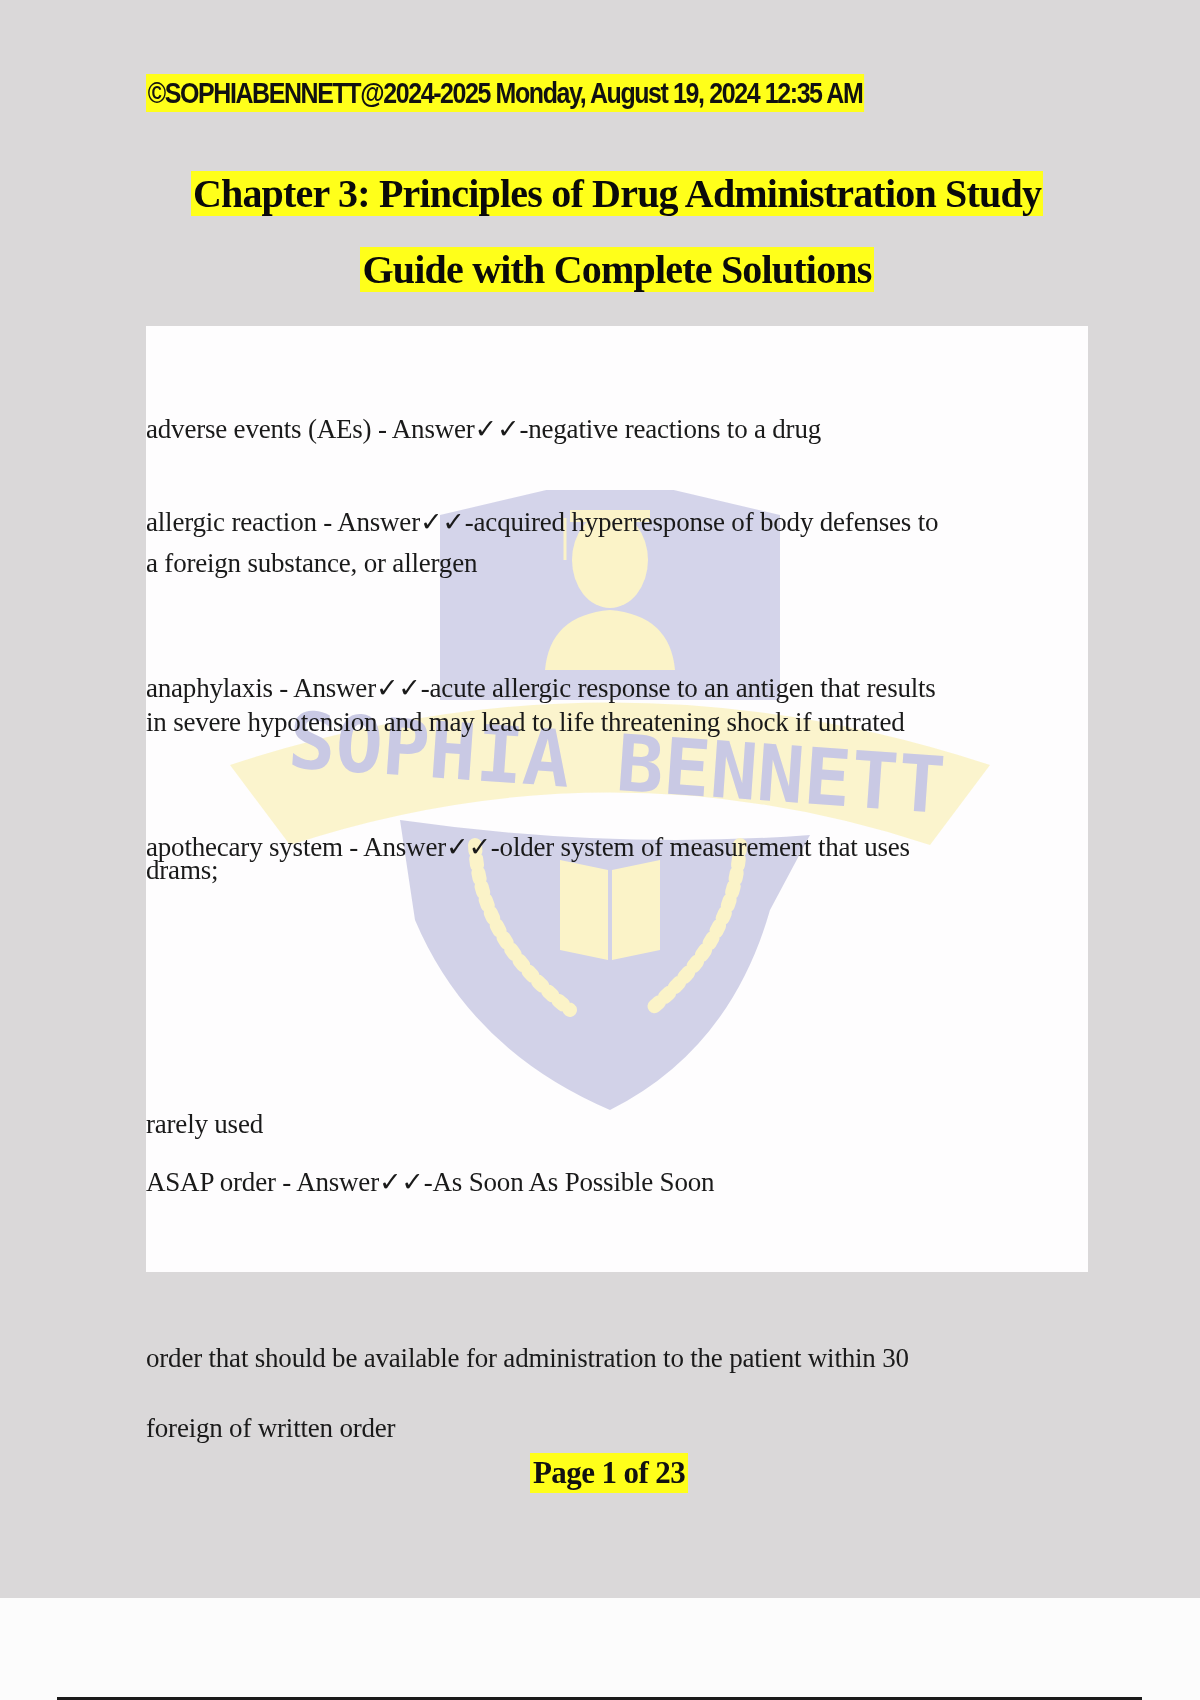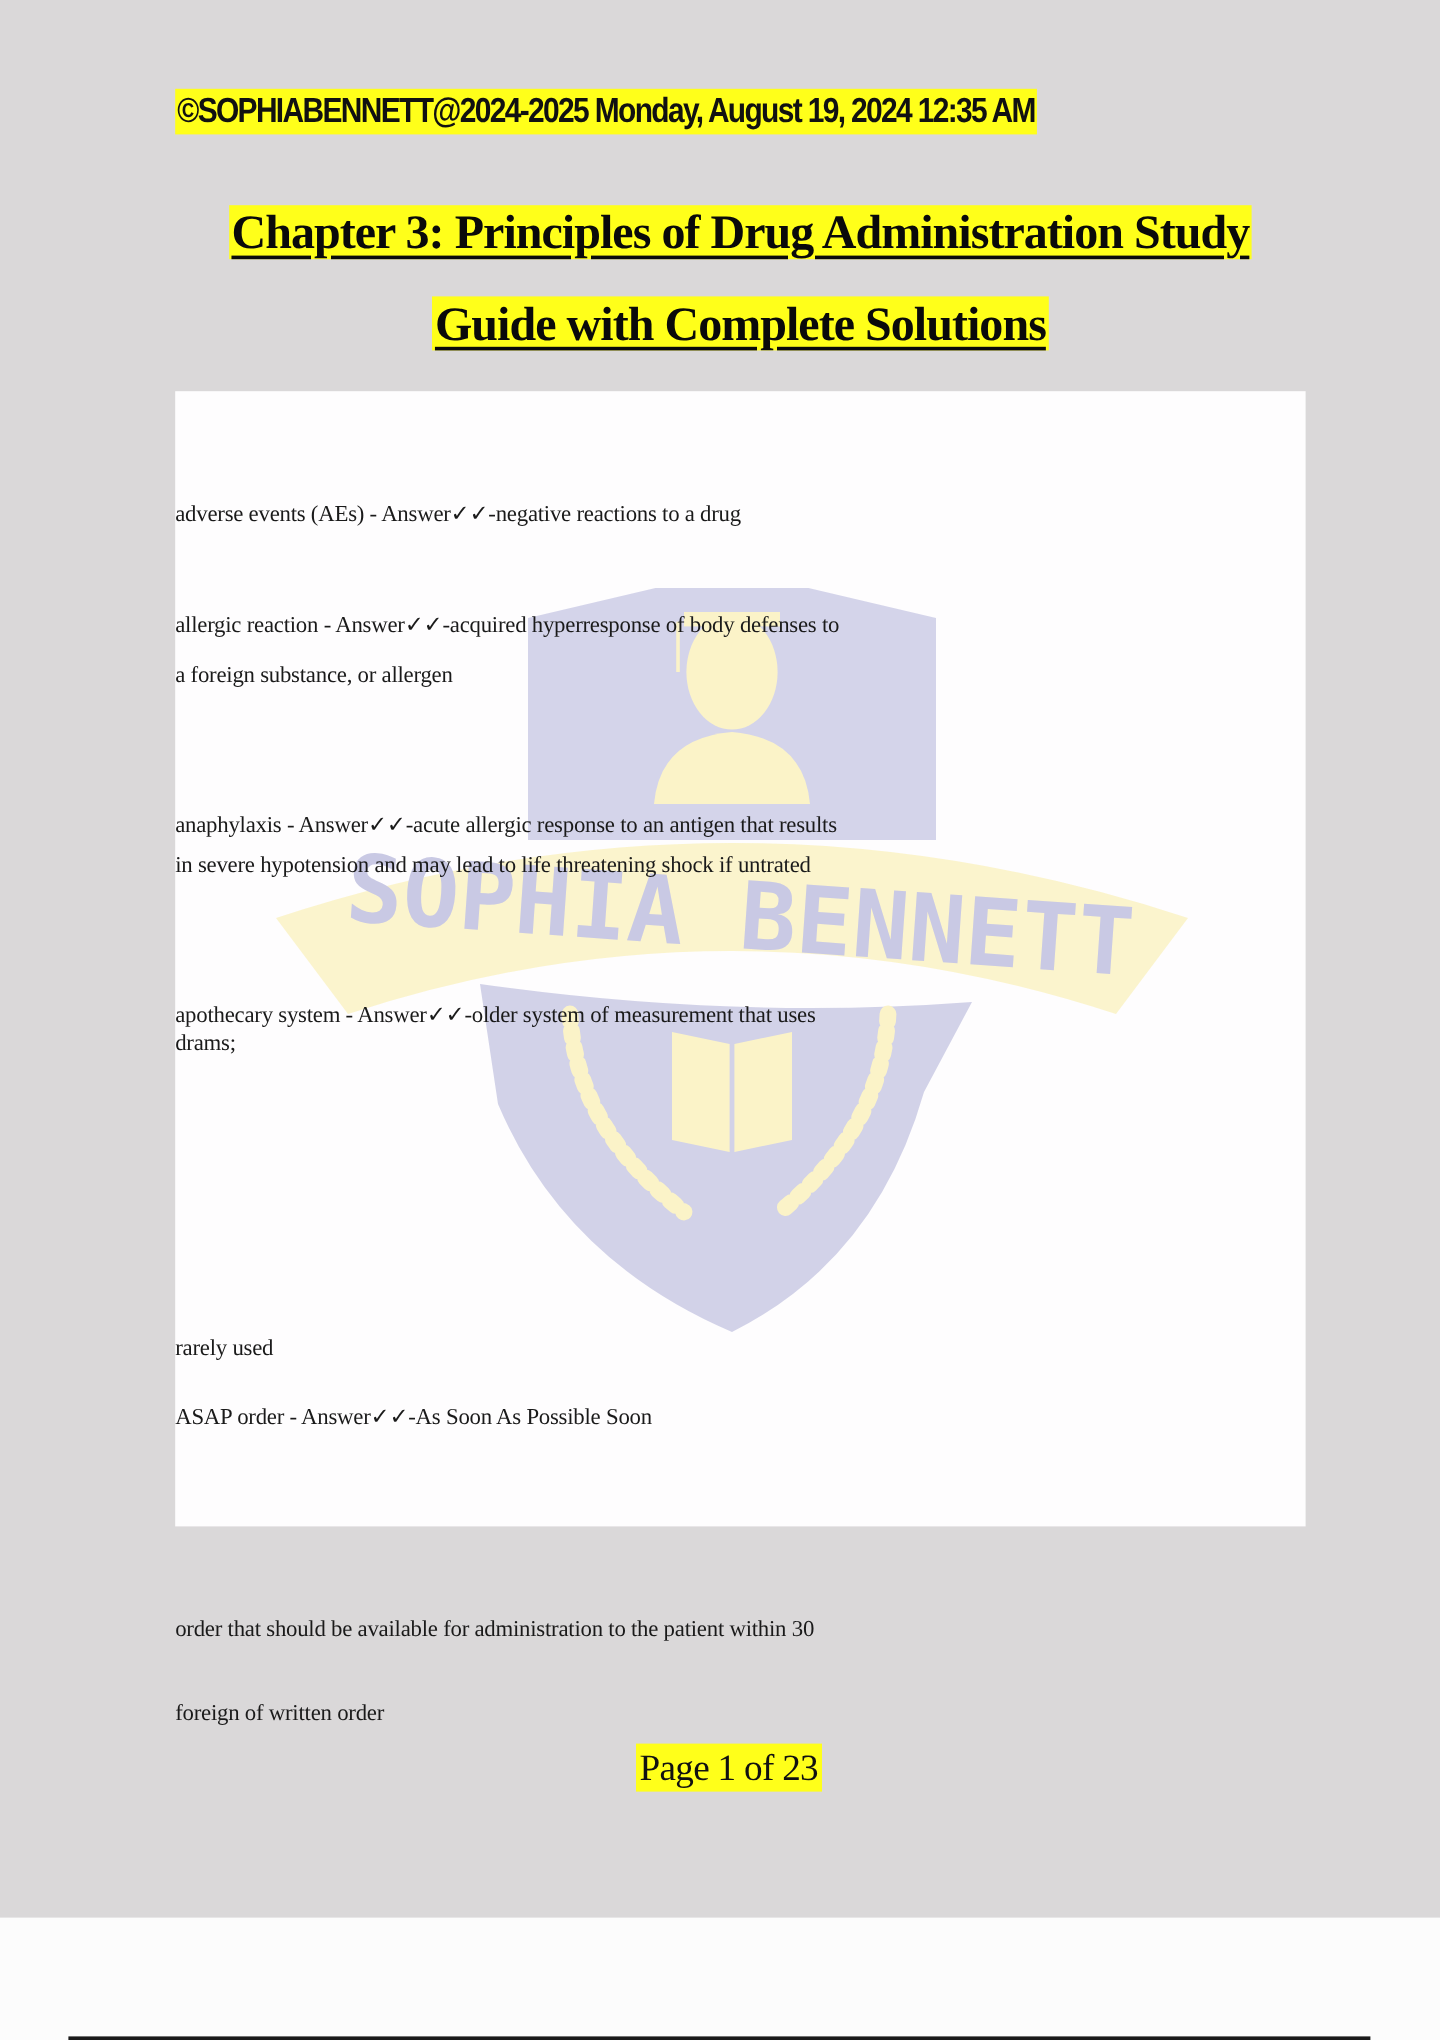--- a/index.html
+++ b/index.html
@@ -19,37 +19,37 @@
       font-size: 29px; line-height: 38px; color: #111;
       letter-spacing: -1.6px; transform: scaleX(0.86); transform-origin: left center;
       white-space: nowrap;
     }
     .title-line {
       position: absolute; left: 0; width: 1234px; text-align: center;
       font-family: "Liberation Serif", serif; font-weight: bold; font-size: 40px;
       color: #0a0a0a; letter-spacing: -0.8px;
     }
     .title-line span {
-      background: #ffff1a; text-decoration: underline; text-decoration-thickness: 3px;
+      background: #ffff1a; text-decoration-thickness: 3px;
       text-underline-offset: 6px; padding: 0 2px; white-space: nowrap;
     }
     .title-1 { top: 170px; }
     .title-2 { top: 246px; }
     .white-panel {
       position: absolute; left: 146px; top: 326px; width: 942px; height: 946px;
       background: #fefdfe;
     }
     .watermark { position: absolute; left: 230px; top: 490px; width: 770px; height: 620px; }
     .text-line {
-      position: absolute; left: 146px; font-size: 19px; color: #1a1a1a;
+      position: absolute; left: 146px; font-size: 27px; color: #1a1a1a;
       white-space: nowrap; letter-spacing: -0.2px; line-height: 34px;
     }
     .page-number {
       position: absolute; left: 530px; top: 1453px; height: 40px;
-      background: #ffff1a; font-weight: normal; font-size: 31px; color: #111;
+      background: #ffff1a; font-weight: bold; font-size: 31px; color: #111;
       line-height: 40px; padding: 0 3px; letter-spacing: -0.6px;
     }
     .bottom-rule {
       position: absolute; left: 57px; top: 1697px; width: 1085px; height: 3px; background: #1a1a1a;
     }
   </style>
 </head>
 <body>
 
 <div class="page-bg"></div>

